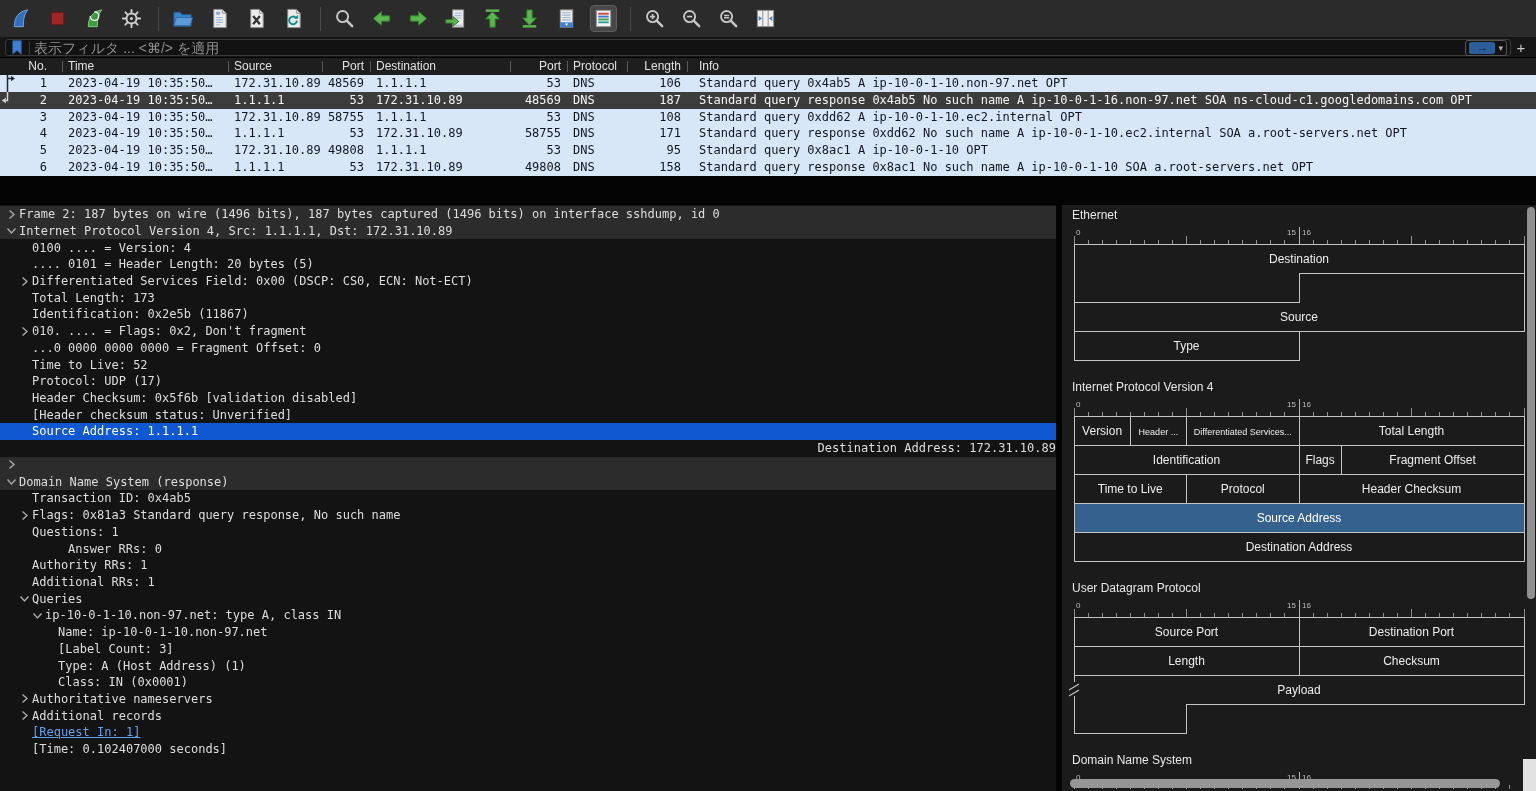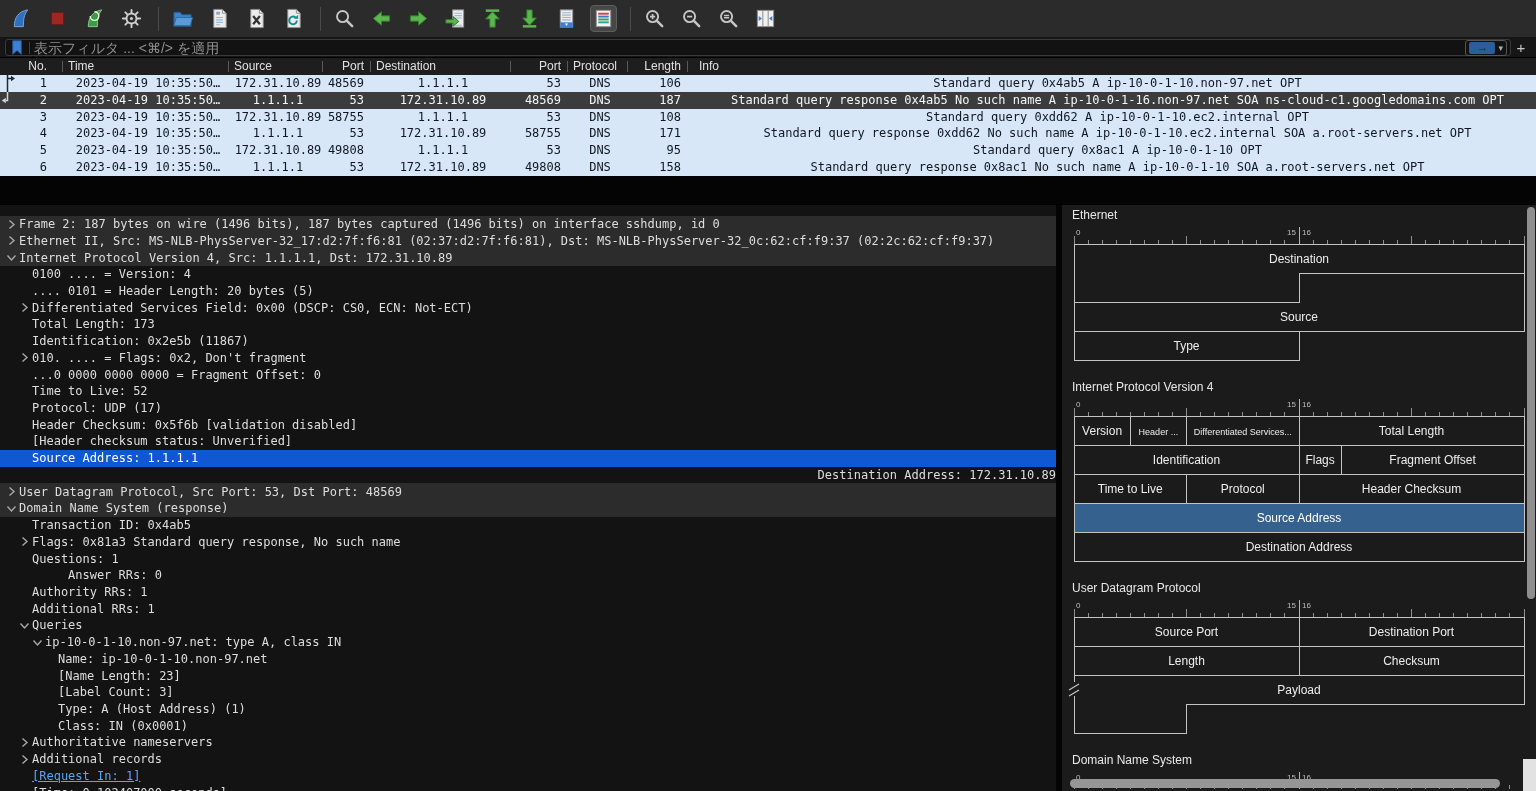--- a/index.html
+++ b/index.html
@@ -36,31 +36,31 @@
   .pkt-header { height:17px; display:flex; background:#1e1e1e; color:#e0e0e0;
                 font-size:12px; align-items:center; }
   .ph-cell { height:17px; line-height:17px; position:relative; padding-left:6px;
              overflow:hidden; white-space:nowrap; }
   .ph-cell:not(:first-child)::before { content:""; position:absolute; left:0; top:3px;
              bottom:3px; width:1px; background:#5a5a5a; }
   .pkt-row { height:16.8px; display:flex; background:#d8e7f7; color:#101722;
              font-family:"DejaVu Sans Mono", monospace; font-size:12px; }
   .pkt-row.sel { background:#3c3c3c; color:#f5f5f5; }
   .p-cell { height:16.8px; line-height:16.8px; overflow:hidden; white-space:pre;
-            padding-left:6px;text-align:center; }
+            padding-left:6px; }
   .ar { text-align:right; padding-right:6px; padding-left:0; }
   .cw0{width:62px; position:relative; padding-right:15px;} .cw1{width:166px;} .cw2{width:94px;}
   .cw3{width:48px;} .cw4{width:140px;} .cw5{width:57px;} .cw6{width:60px;} .cw7{width:60px;}
   .cw8{flex:1; padding-left:12px;}
   .marker { position:absolute; left:1px; top:0; }
   .pkt-filler { height:28px; background:#040404; }
 
   
   .bottom { display:flex; height:587px; border-top:1px solid #000; }
-  .details { width:1056px; height:587px; background:#131313; overflow:hidden; padding-top:11px; }
+  .details { width:1056px; height:587px; background:#131313; overflow:hidden; padding-top:1px; }
   .d-row { height:16.72px; display:flex; align-items:center; white-space:pre; overflow:hidden;
            color:#dedede; font-family:"DejaVu Sans Mono", monospace; font-size:12px; }
   .d-row.d-top { background:#2c2c2c; }
   .d-row.d-selected { background:#0f58d2; color:#ffffff; }
   .d-exp { width:11px; display:inline-flex; justify-content:center; flex:none; }
   .d-text { margin-left:2px; }
   .d-link-text { color:#5ea3f2; text-decoration:underline; }
   .vsplit { width:6px; background:#040404; }
   .diagram { flex:1; height:587px; background:#1b1b1b; overflow:hidden; position:relative;
              padding:2px 0 0 2px; }
@@ -331,23 +331,20 @@
       </div>
     <div class="pkt-filler"></div>
   </div>
 
   <div class="bottom">
     <div class="details" id="details">
         <div class="d-row d-top" style="padding-left: 6px;"><span class="d-exp"><svg width="11" height="11" viewBox="0 0 11 11">
               <path d="M3.5 1.5 L8 5.5 L3.5 9.5" fill="none" stroke="#a8a8a8" stroke-width="1.4"></path>
             </svg></span><span class="d-text">Frame 2: 187 bytes on wire (1496 bits), 187 bytes captured (1496 bits) on interface sshdump, id 0</span></div>
         <div class="d-row d-top" style="padding-left: 6px;"><span class="d-exp"><svg width="11" height="11" viewBox="0 0 11 11">
-              <path d="M3.5 1.5 L8 5.5 L3.5 9.5" fill="none" stroke="#a8a8a8" stroke-width="1.4"></path>
-            </svg></span><span class="d-text">Ethernet II, Src: MS-NLB-PhysServer-32_17:d2:7f:f6:81 (02:37:d2:7f:f6:81), Dst: MS-NLB-PhysServer-32_0c:62:cf:f9:37 (02:2c:62:cf:f9:37)</span></div>
-        <div class="d-row d-top" style="padding-left: 6px;"><span class="d-exp"><svg width="11" height="11" viewBox="0 0 11 11">
               <path d="M1.5 3.5 L5.5 8 L9.5 3.5" fill="none" stroke="#a8a8a8" stroke-width="1.4"></path>
             </svg></span><span class="d-text">Internet Protocol Version 4, Src: 1.1.1.1, Dst: 172.31.10.89</span></div>
         <div class="d-row" style="padding-left: 19px;"><span class="d-exp"></span><span class="d-text">0100 .... = Version: 4</span></div>
         <div class="d-row" style="padding-left: 19px;"><span class="d-exp"></span><span class="d-text">.... 0101 = Header Length: 20 bytes (5)</span></div>
         <div class="d-row" style="padding-left: 19px;"><span class="d-exp"><svg width="11" height="11" viewBox="0 0 11 11">
               <path d="M3.5 1.5 L8 5.5 L3.5 9.5" fill="none" stroke="#a8a8a8" stroke-width="1.4"></path>
             </svg></span><span class="d-text">Differentiated Services Field: 0x00 (DSCP: CS0, ECN: Not-ECT)</span></div>
         <div class="d-row" style="padding-left: 19px;"><span class="d-exp"></span><span class="d-text">Total Length: 173</span></div>
         <div class="d-row" style="padding-left: 19px;"><span class="d-exp"></span><span class="d-text">Identification: 0x2e5b (11867)</span></div>
         <div class="d-row" style="padding-left: 19px;"><span class="d-exp"><svg width="11" height="11" viewBox="0 0 11 11">
@@ -355,40 +352,39 @@
             </svg></span><span class="d-text">010. .... = Flags: 0x2, Don't fragment</span></div>
         <div class="d-row" style="padding-left: 19px;"><span class="d-exp"></span><span class="d-text">...0 0000 0000 0000 = Fragment Offset: 0</span></div>
         <div class="d-row" style="padding-left: 19px; text-align: right;"><span class="d-exp"></span><span class="d-text">Time to Live: 52</span></div>
         <div class="d-row" style="padding-left: 19px;"><span class="d-exp"></span><span class="d-text">Protocol: UDP (17)</span></div>
         <div class="d-row" style="padding-left: 19px;"><span class="d-exp"></span><span class="d-text">Header Checksum: 0x5f6b [validation disabled]</span></div>
         <div class="d-row" style="padding-left: 19px;"><span class="d-exp"></span><span class="d-text">[Header checksum status: Unverified]</span></div>
         <div class="d-row d-selected" style="padding-left: 19px;"><span class="d-exp"></span><span class="d-text">Source Address: 1.1.1.1</span></div>
         <div class="d-row" style="padding-left: 19px; justify-content: flex-end;"><span class="d-exp"></span><span class="d-text">Destination Address: 172.31.10.89</span></div>
         <div class="d-row d-top" style="padding-left: 6px;"><span class="d-exp"><svg width="11" height="11" viewBox="0 0 11 11">
               <path d="M3.5 1.5 L8 5.5 L3.5 9.5" fill="none" stroke="#a8a8a8" stroke-width="1.4"></path>
-            </svg></span><span class="d-text">User Datagram Protocol, Src Port: 53, Dst Port: 48569</span></div>
+            </svg></span></div>
         <div class="d-row d-top" style="padding-left: 6px;"><span class="d-exp"><svg width="11" height="11" viewBox="0 0 11 11">
               <path d="M1.5 3.5 L5.5 8 L9.5 3.5" fill="none" stroke="#a8a8a8" stroke-width="1.4"></path>
             </svg></span><span class="d-text">Domain Name System (response)</span></div>
         <div class="d-row" style="padding-left: 19px;"><span class="d-exp"></span><span class="d-text">Transaction ID: 0x4ab5</span></div>
         <div class="d-row" style="padding-left: 19px;"><span class="d-exp"><svg width="11" height="11" viewBox="0 0 11 11">
               <path d="M3.5 1.5 L8 5.5 L3.5 9.5" fill="none" stroke="#a8a8a8" stroke-width="1.4"></path>
             </svg></span><span class="d-text">Flags: 0x81a3 Standard query response, No such name</span></div>
         <div class="d-row" style="padding-left: 19px;"><span class="d-exp"></span><span class="d-text">Questions: 1</span></div>
         <div class="d-row" style="padding-left: 19px; margin-left: 36px;"><span class="d-exp"></span><span class="d-text">Answer RRs: 0</span></div>
         <div class="d-row" style="padding-left: 19px;"><span class="d-exp"></span><span class="d-text">Authority RRs: 1</span></div>
         <div class="d-row" style="padding-left: 19px;"><span class="d-exp"></span><span class="d-text">Additional RRs: 1</span></div>
         <div class="d-row" style="padding-left: 19px;"><span class="d-exp"><svg width="11" height="11" viewBox="0 0 11 11">
               <path d="M1.5 3.5 L5.5 8 L9.5 3.5" fill="none" stroke="#a8a8a8" stroke-width="1.4"></path>
             </svg></span><span class="d-text">Queries</span></div>
         <div class="d-row" style="padding-left: 32px;"><span class="d-exp"><svg width="11" height="11" viewBox="0 0 11 11">
               <path d="M1.5 3.5 L5.5 8 L9.5 3.5" fill="none" stroke="#a8a8a8" stroke-width="1.4"></path>
             </svg></span><span class="d-text">ip-10-0-1-10.non-97.net: type A, class IN</span></div>
         <div class="d-row" style="padding-left: 45px;"><span class="d-exp"></span><span class="d-text">Name: ip-10-0-1-10.non-97.net</span></div>
-        <div class="d-row" style="padding-left: 45px;"><span class="d-exp"></span><span class="d-text">[Name Length: 23]</span></div>
         <div class="d-row" style="padding-left: 45px;"><span class="d-exp"></span><span class="d-text">[Label Count: 3]</span></div>
         <div class="d-row" style="padding-left: 45px;"><span class="d-exp"></span><span class="d-text">Type: A (Host Address) (1)</span></div>
         <div class="d-row" style="padding-left: 45px;"><span class="d-exp"></span><span class="d-text">Class: IN (0x0001)</span></div>
         <div class="d-row" style="padding-left: 19px;"><span class="d-exp"><svg width="11" height="11" viewBox="0 0 11 11">
               <path d="M3.5 1.5 L8 5.5 L3.5 9.5" fill="none" stroke="#a8a8a8" stroke-width="1.4"></path>
             </svg></span><span class="d-text">Authoritative nameservers</span></div>
         <div class="d-row" style="padding-left: 19px;"><span class="d-exp"><svg width="11" height="11" viewBox="0 0 11 11">
               <path d="M3.5 1.5 L8 5.5 L3.5 9.5" fill="none" stroke="#a8a8a8" stroke-width="1.4"></path>
             </svg></span><span class="d-text">Additional records</span></div>
         <div class="d-row" style="padding-left: 19px;"><span class="d-exp"></span><span class="d-text d-link-text">[Request In: 1]</span></div>

